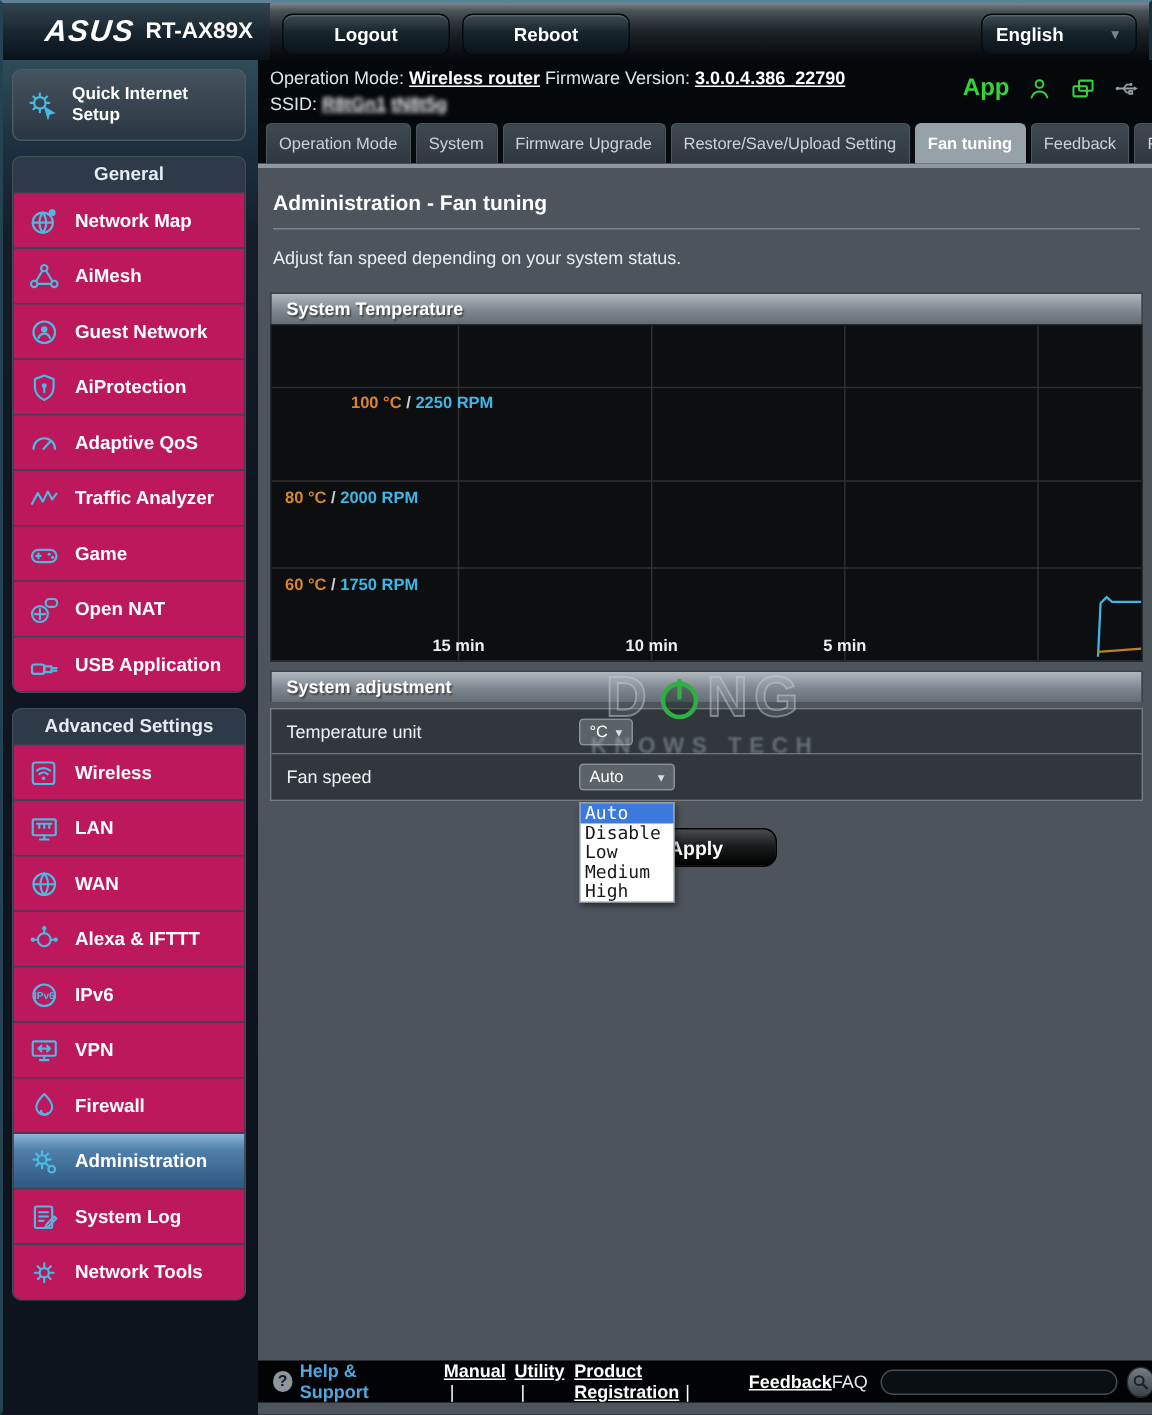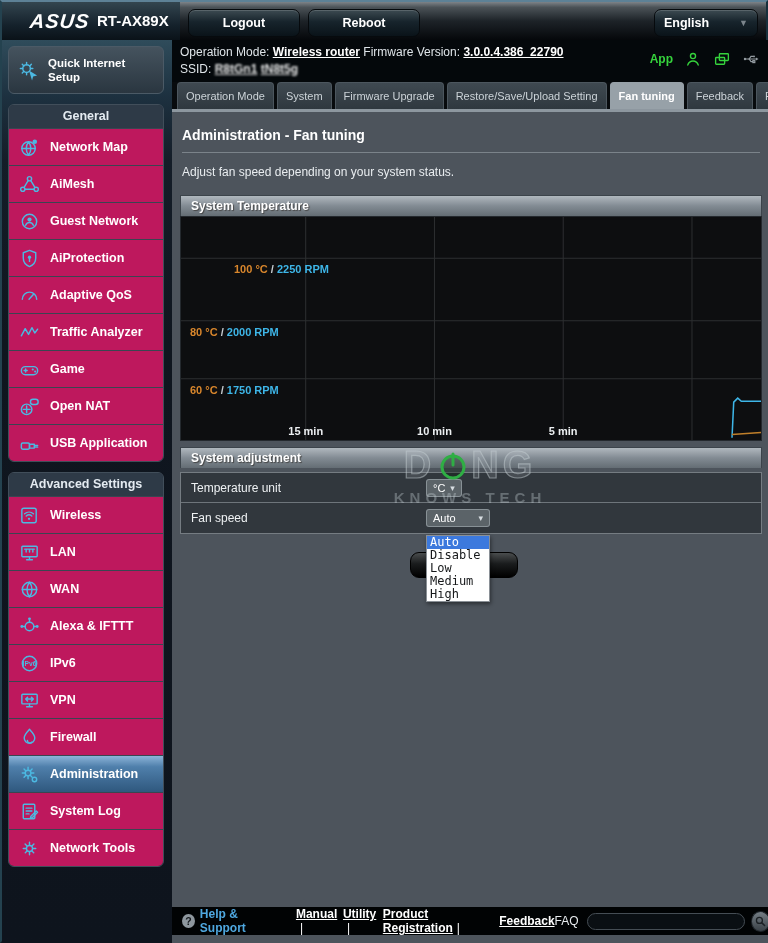--- a/index.html
+++ b/index.html
@@ -24,21 +24,21 @@
   .lang { left:652px; width:104px; justify-content:space-between; padding:0 9px; }
   .lang .tri { color:#7c858c; font-size:9px; }
 
   
   .infobar { position:absolute; left:170px; top:38px; width:598px; height:42px; background:#04080b; color:#dfe5e9; font-size:12px; }
   .info-line1 { position:absolute; left:8px; top:5px; white-space:nowrap; }
   .info-line2 { position:absolute; left:8px; top:22px; }
   .ilink { color:#fff; font-weight:bold; text-decoration:underline; cursor:pointer; }
   .ssid-link { filter:blur(1.3px); opacity:.9; }
   .status-icons { position:absolute; right:10px; top:10px; display:flex; align-items:center; gap:11px; }
-  .app-label { color:#35d23c; font-size:12px; font-weight:bold; }
+  .app-label { color:#35d23c; font-size:16px; font-weight:bold; }
   .gicon { width:18px; height:18px; }
   .gicon * { stroke:#35d23c; fill:none; stroke-width:1.8; stroke-linecap:round; }
   .uicon * { stroke:#959ca2; fill:none; stroke-width:1.6; stroke-linecap:round; }
   .uicon .f { fill:#959ca2; stroke:none; }
 
   
   .tabbar { position:absolute; left:170px; top:80px; width:598px; height:30px; background:#080b0e;
     display:flex; align-items:flex-end; gap:3px; padding:0 0 0 5px; border-bottom:3px solid #8d979f; }
   .tab { height:27px; display:flex; align-items:center; padding:0 8px; border-radius:4px 4px 0 0;
     background:linear-gradient(180deg,#3f4951 0%,#2f383f 100%); border:1px solid #4c565e; border-bottom:none;
@@ -74,21 +74,21 @@
     color:#fff; font-size:12px; font-weight:bold; text-shadow:1px 1px 1px #444; border:1px solid #3c444b; border-bottom:none; }
 
   .chart-wrap { position:relative; height:225px; background:#0c0d0f; border:1px solid #24292e; overflow:hidden; }
   .chart-wrap svg.plot { position:absolute; inset:0; width:100%; height:100%; }
   .xlab { position:absolute; bottom:3px; transform:translateX(-50%); color:#eceff1; font-size:11px; font-weight:bold; }
   .xlabels { position:absolute; inset:0; pointer-events:none; }
   .ylabels { position:absolute; inset:0; pointer-events:none; }
   .ylab { position:absolute; left:9px; font-size:11px; font-weight:bold; white-space:nowrap; }
 
   .adjust-table { border:1px solid #757c82; margin-top:4px; }
-  .adj-row { height:30px; background:#31373d; display:flex; align-items:center; border-bottom:1px solid #6e757b;gap:40px; }
+  .adj-row { height:30px; background:#31373d; display:flex; align-items:center; border-bottom:1px solid #6e757b; }
   .adj-row:last-child { border-bottom:none; }
   .adj-label { width:205px; padding-left:10px; color:#eef1f3; font-size:12px; }
   .adj-value { position:relative; flex:1; display:flex; align-items:center; }
   .mini-select { display:inline-flex; align-items:center; gap:5px; background:rgba(160,170,177,.38);
     border:1px solid rgba(205,214,220,.4); border-radius:3px; color:#fff; font-size:11px;
     padding:2px 6px; cursor:pointer; }
   .mini-select .chev { color:#d7dde1; font-size:9px; }
   .fan-select { width:64px; justify-content:space-between; }
 
   .dropdown-menu { position:absolute; left:0; top:26px; width:64px; background:#fff; border:1px solid #8a9096;

